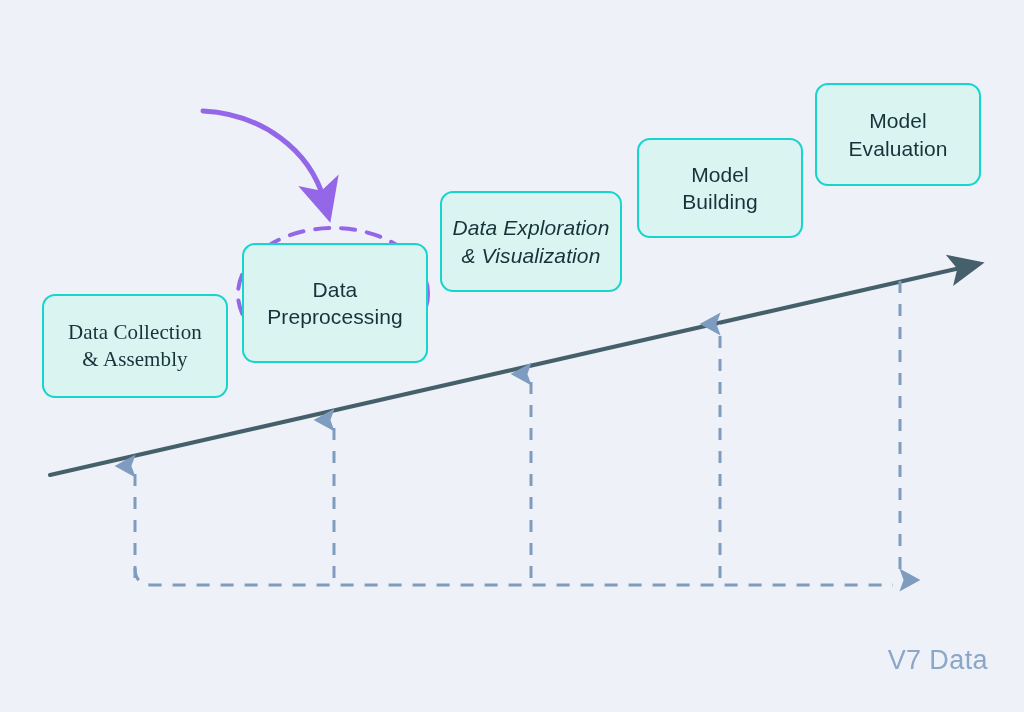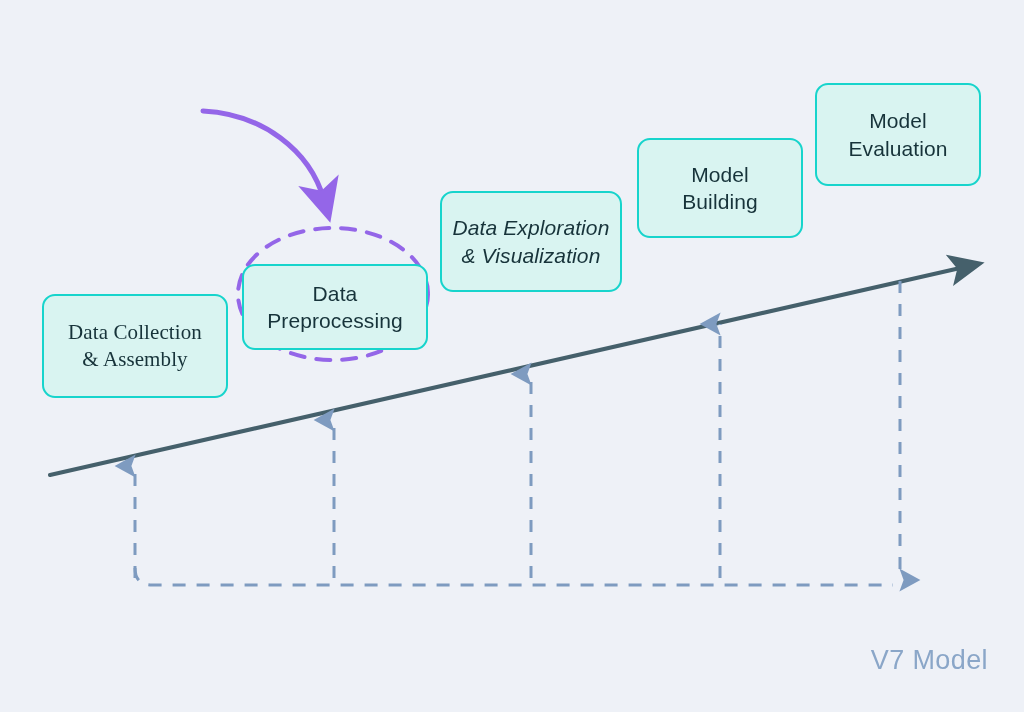--- a/index.html
+++ b/index.html
@@ -33,21 +33,21 @@
     justify-content: center;
     text-align: center;
     color: #17333a;
     font-size: 21px;
     line-height: 1.30;
     letter-spacing: 0.1px;
     white-space: pre-line;
     padding: 8px 10px;
   }
   #box-collection { left: 42px;  top: 294px; width: 186px; height: 104px; font-family: Liberation Serif, serif; }
-  #box-preprocessing { left: 242px; top: 243px; width: 186px; height: 86px; margin-top: 21px; }
+  #box-preprocessing { left: 242px; top: 243px; width: 186px; height: 120px; }
   #box-exploration { left: 440px; top: 191px; width: 182px; height: 101px; font-style: italic; }
   #box-building { left: 637px; top: 138px; width: 166px; height: 100px; }
   #box-evaluation { left: 815px; top: 83px;  width: 166px; height: 103px; }
 
   #watermark {
     position: absolute;
     right: 36px;
     bottom: 36px;
     color: #8aa6c8;
     font-size: 27px;
@@ -108,13 +108,13 @@
 <div class="stage-box" id="box-building">
   <span>Model
 Building</span>
 </div>
 
 <div class="stage-box" id="box-evaluation">
   <span>Model
 Evaluation</span>
 </div>
 
-<div id="watermark">V7 Model</div>
+<div id="watermark">V7 Data</div>
 
 </body></html>

